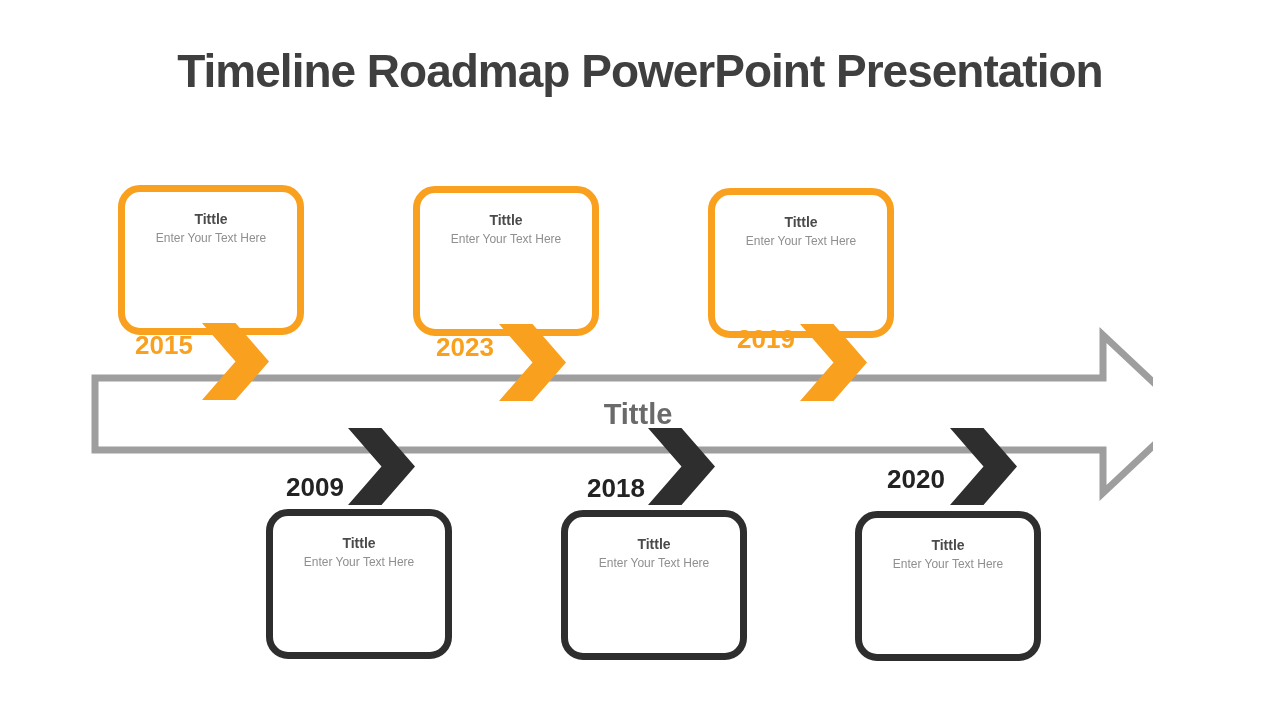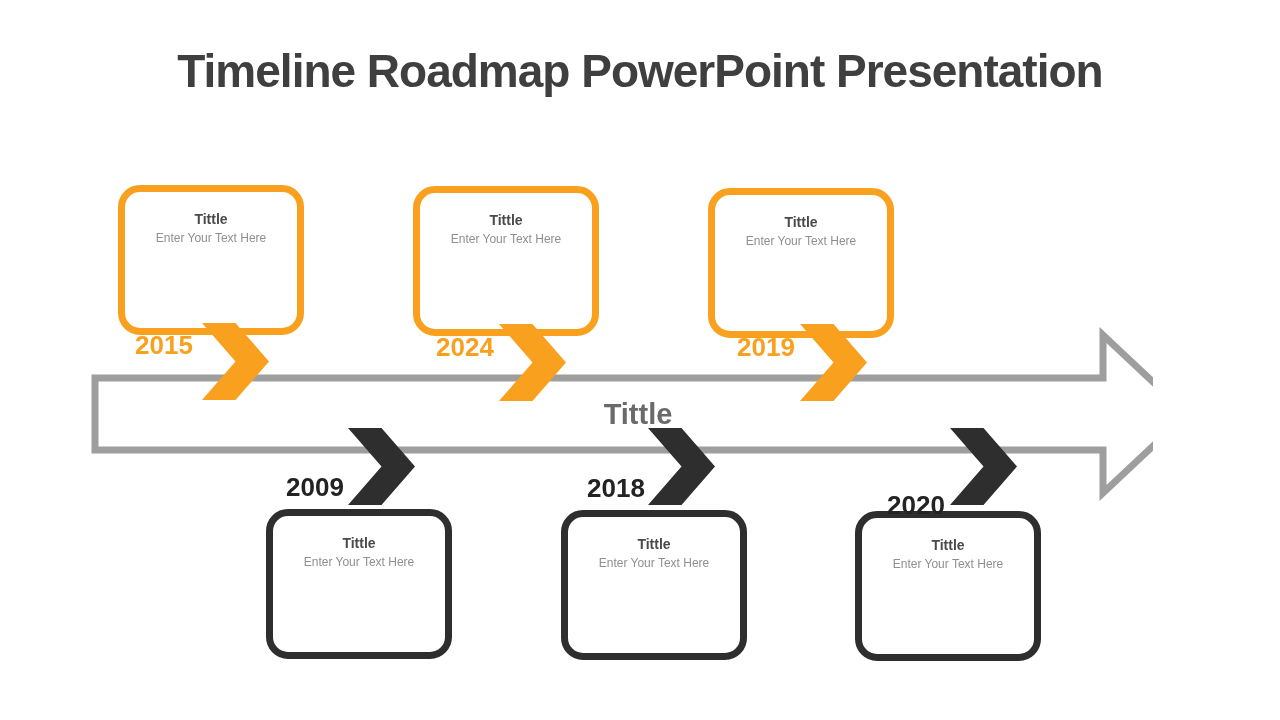--- a/index.html
+++ b/index.html
@@ -37,25 +37,25 @@
   
   .chevron{
     position:absolute;width:67px;height:77px;z-index:2;
     clip-path:polygon(0 0,50% 0,100% 50%,50% 100%,0 100%,50% 50%);
   }
   .chevron.orange{background:var(--orange,#f9a11e);}
   .chevron.dark{background:var(--dark,#2e2e2e);}
   
   .box-2015{left:118px;top:185px;}  .year-2015{left:135px;top:332px;}  .chev-2015{left:202px;top:323px;}
   .box-2017{left:413px;top:186px;}  .year-2017{left:436px;top:334px;}  .chev-2017{left:499px;top:324px;}
-  .box-2019{left:708px;top:188px;}  .year-2019{left:737px;top:334px;}  .chev-2019{left:800px;top:324px;}
+  .box-2019{left:708px;top:188px;}  .year-2019{left:737px;top:326px;}  .chev-2019{left:800px;top:324px;}
   
   .box-2016{left:266px;top:509px;}  .year-2016{left:286px;top:474px;}  .chev-2016{left:348px;top:428px;}
   .box-2018{left:561px;top:510px;}  .year-2018{left:587px;top:475px;}  .chev-2018{left:648px;top:428px;}
-  .box-2020{left:855px;top:511px;}  .year-2020{left:887px;top:492px;}  .chev-2020{left:950px;top:428px;}
+  .box-2020{left:855px;top:511px;}  .year-2020{left:887px;top:466px;}  .chev-2020{left:950px;top:428px;}
 </style>
 </head>
 <body>
 
 <div class="slide">
 
   <h1 class="page-title">Timeline Roadmap PowerPoint Presentation</h1>
 
   <svg class="arrow-svg" viewBox="0 0 1280 720" xmlns="http://www.w3.org/2000/svg" aria-hidden="true">
     <path class="arrow-path" d="M95,378 L1103,378 L1103,335 L1187,414 L1103,493 L1103,450 L95,450 Z"></path>
@@ -74,21 +74,21 @@
     <div class="btitle">Tittle</div>
     <div class="btext">Enter Your Text Here</div>
   </div>
   <div class="year dark year-2016">2009</div>
   <div class="chevron dark chev-2016"></div>
 
   <div class="mbox orange box-2017">
     <div class="btitle">Tittle</div>
     <div class="btext">Enter Your Text Here</div>
   </div>
-  <div class="year orange year-2017">2024</div>
+  <div class="year orange year-2017">2023</div>
   <div class="chevron orange chev-2017"></div>
 
   <div class="mbox dark box-2018">
     <div class="btitle">Tittle</div>
     <div class="btext">Enter Your Text Here</div>
   </div>
   <div class="year dark year-2018">2018</div>
   <div class="chevron dark chev-2018"></div>
 
   <div class="mbox orange box-2019">

